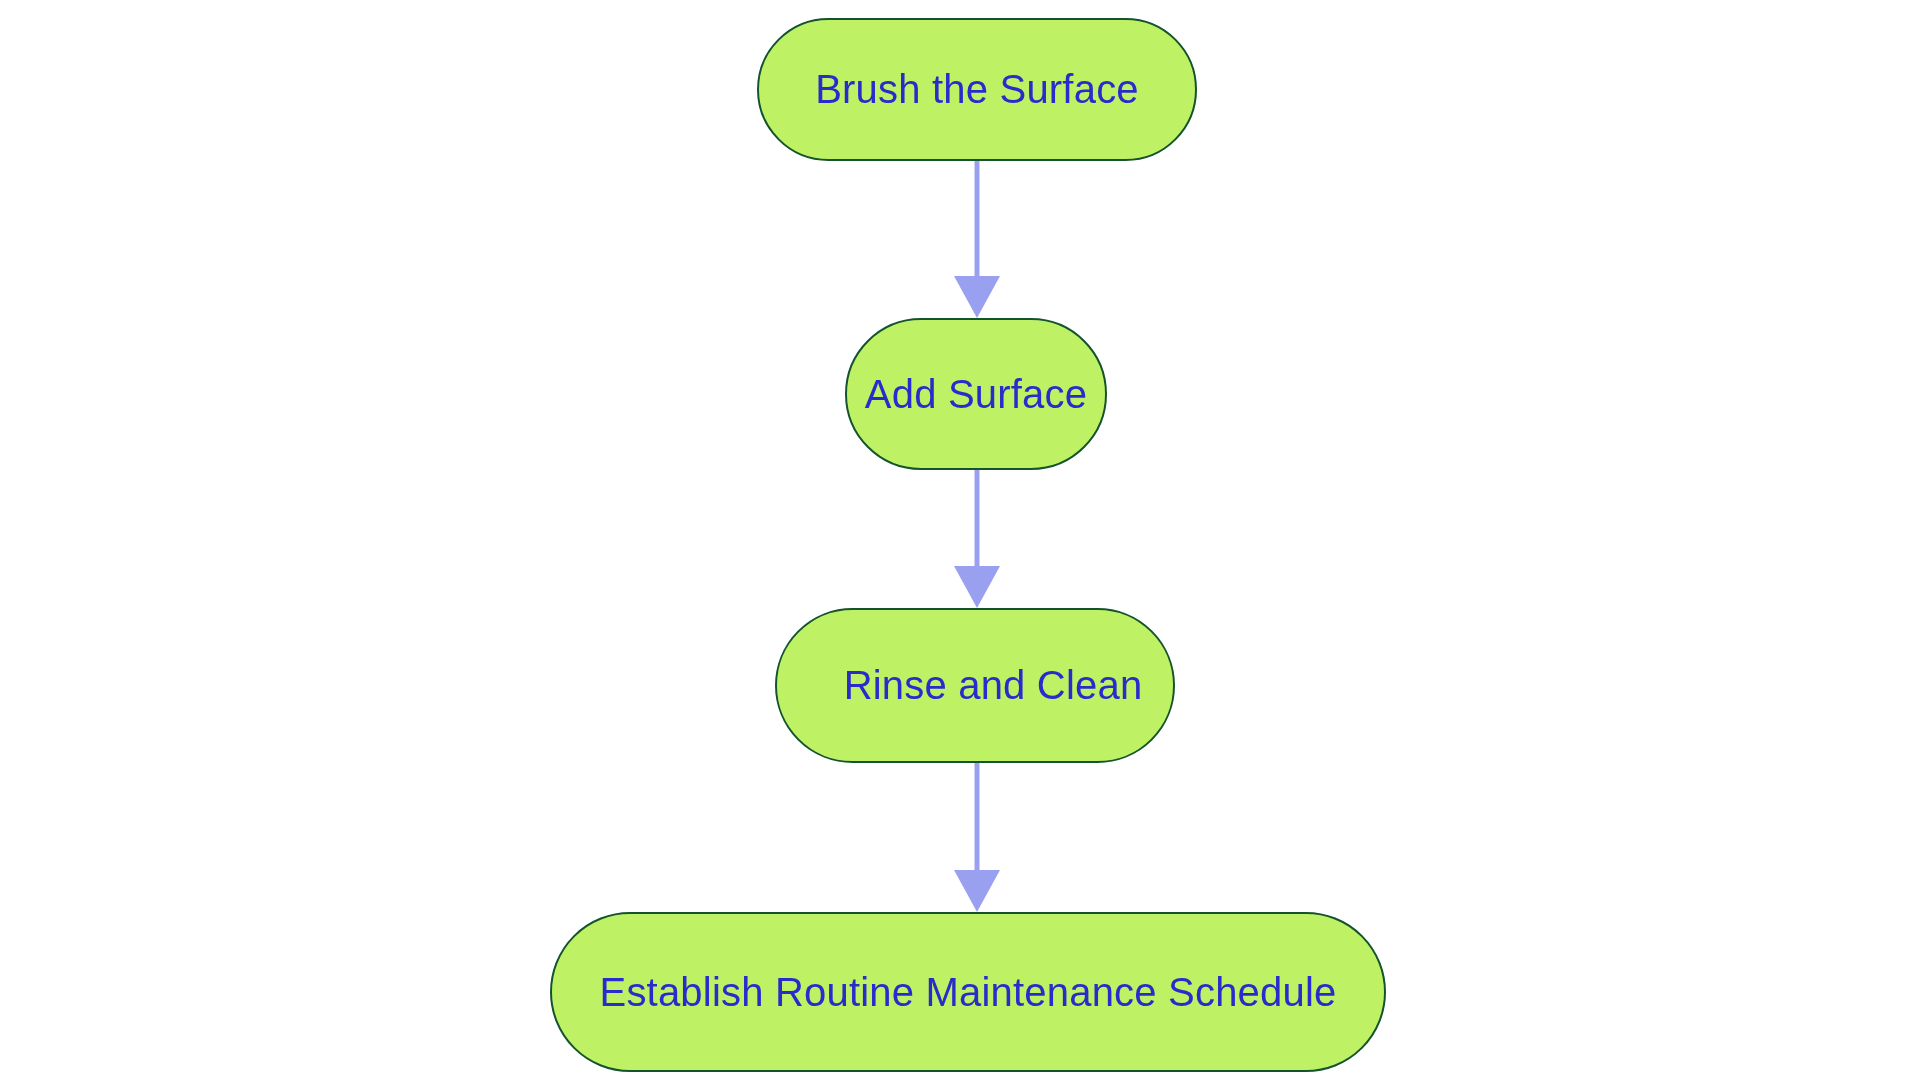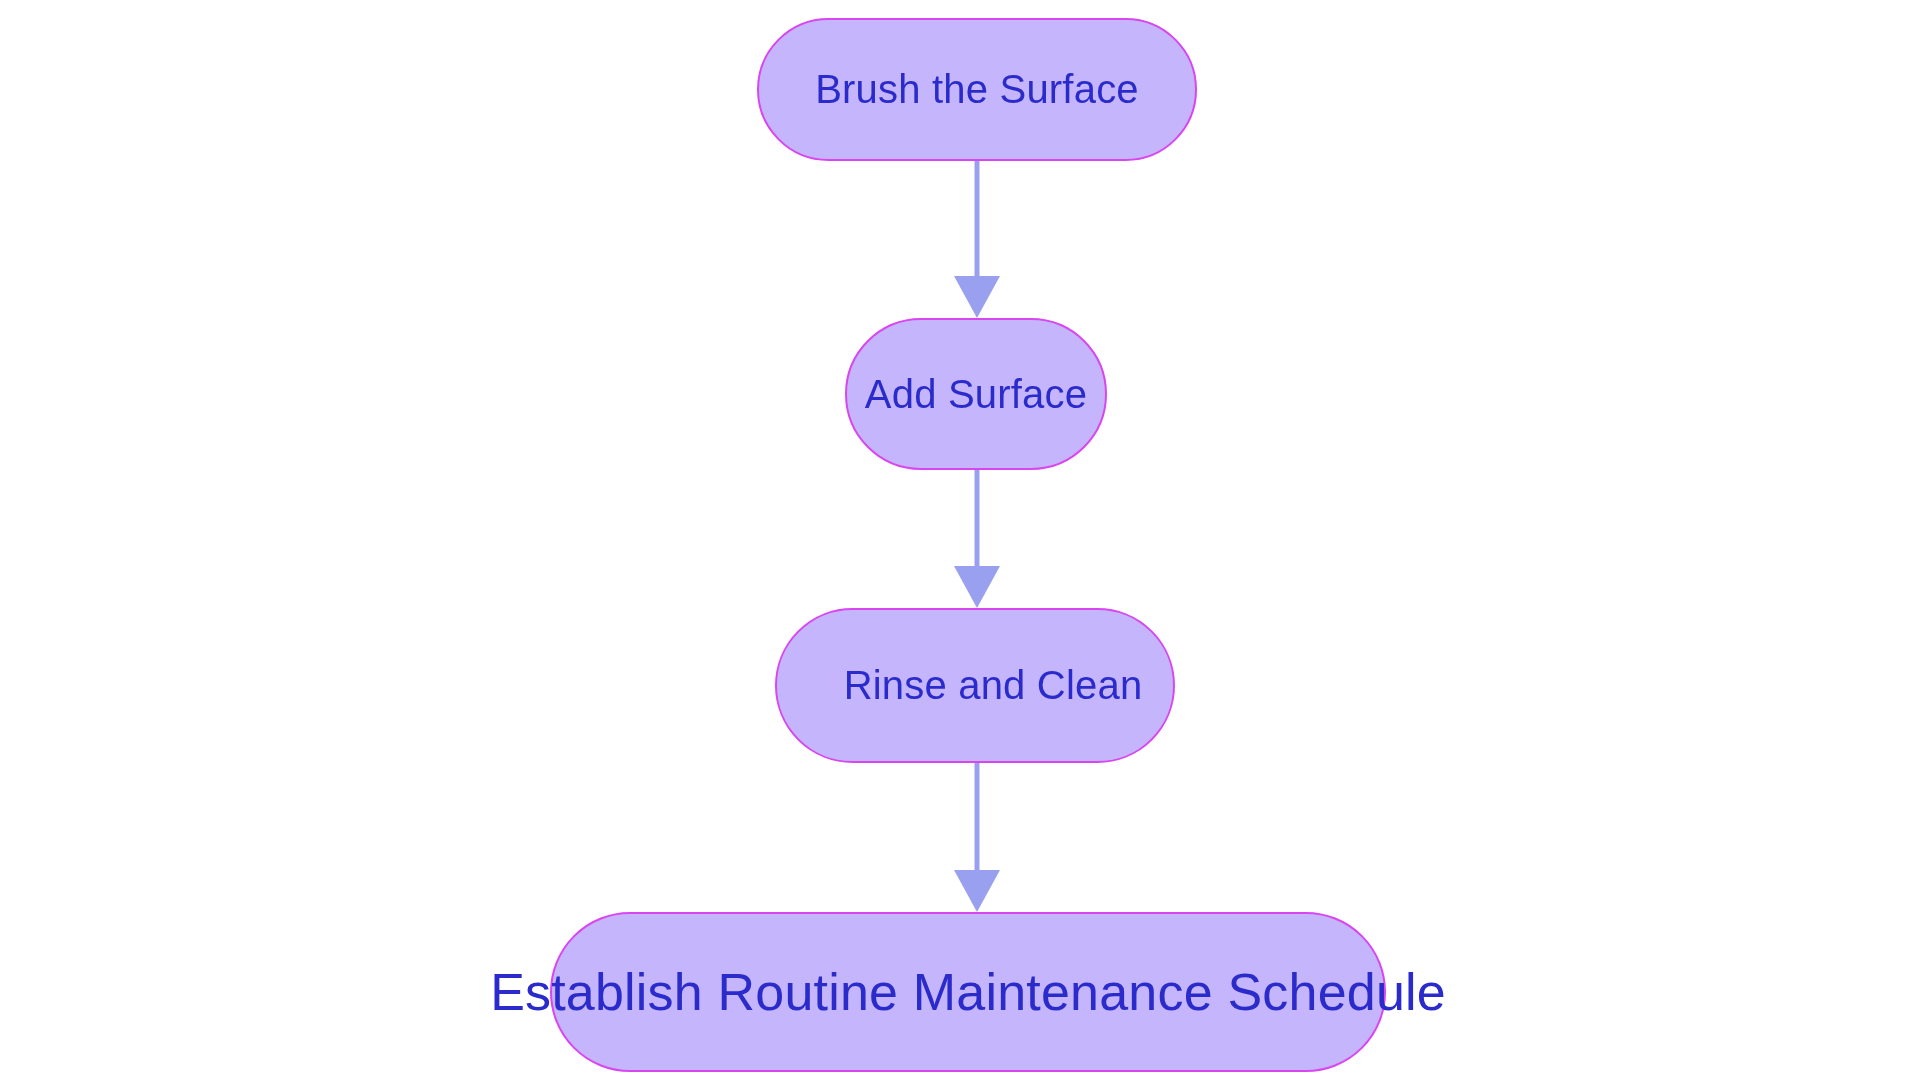--- a/index.html
+++ b/index.html
@@ -22,22 +22,22 @@
   #flow-svg {
     position: absolute;
     top: 0;
     left: 0;
     width: 1920px;
     height: 1083px;
   }
   .node-shape {
     position: absolute;
     box-sizing: border-box;
-    background: #c4b5fd;
-    border: 2px solid #d946ef;
+    background: #bef264;
+    border: 2px solid #14532d;
     border-radius: 999px;
     display: flex;
     align-items: center;
     justify-content: center;
   }
   .node-label {
     color: #2b2bcc;
     font-family: "Liberation Sans", sans-serif;
     font-weight: 400;
     white-space: nowrap;
@@ -45,21 +45,21 @@
   }
   
   #node-0 { left: 757px;  top: 18px;   width: 440px; height: 143px; }
   #node-1 { left: 845px;  top: 318px;  width: 262px; height: 152px; }
   #node-2 { left: 775px;  top: 608px;  width: 400px; height: 155px; }
   #node-3 { left: 550px;  top: 912px;  width: 836px; height: 160px; }
 
   #node-0 .node-label { font-size: 40px; }
   #node-1 .node-label { font-size: 40px; }
   #node-2 .node-label { font-size: 40px; margin-left: 36px; }
-  #node-3 .node-label { font-size: 52px; }
+  #node-3 .node-label { font-size: 40px; }
 </style>
 </head>
 <body>
 
 <div id="flow-root">
 
   <svg id="flow-svg" viewBox="0 0 1920 1083" xmlns="http://www.w3.org/2000/svg">
 
     <g>
       <line x1="977" y1="161" x2="977" y2="288" stroke="#9aa0f0" stroke-width="5"></line>

